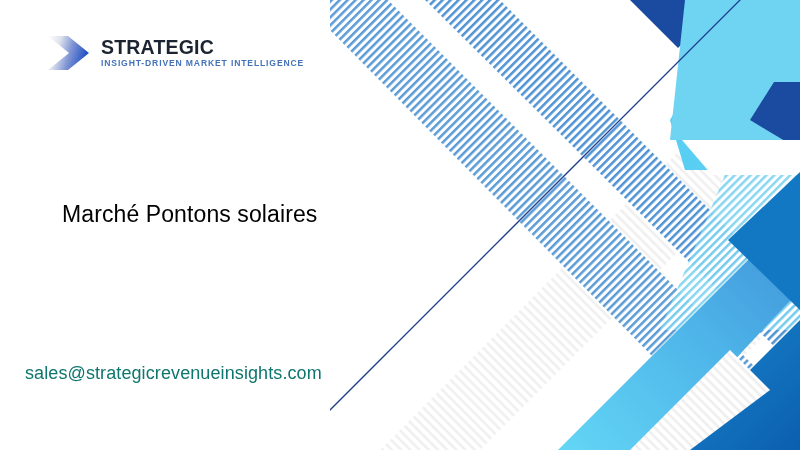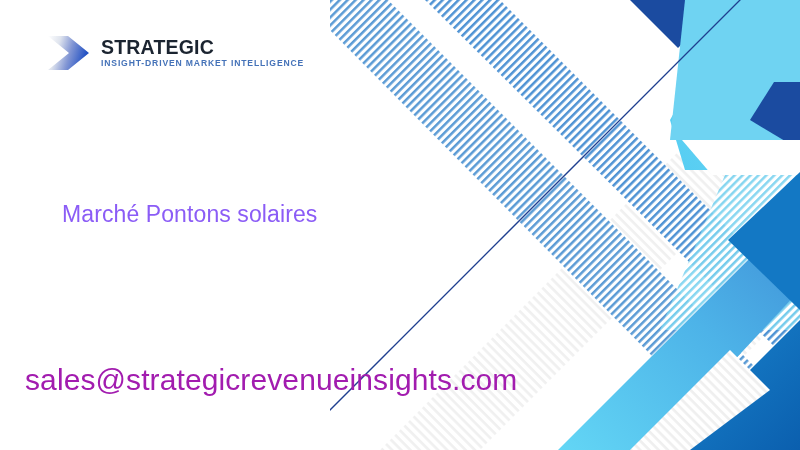--- a/index.html
+++ b/index.html
@@ -53,29 +53,29 @@
     letter-spacing:0.85px;
     color:#4472b8;
     white-space:nowrap;
   }
 
   
   #headline {
     position:absolute;
     left:62px; top:201px;
     font-size:23px;
-    color:#8b5cf6;
+    color:#000000;
     letter-spacing:0.1px;
     white-space:nowrap;
   }
   #email {
     position:absolute;
     left:25px; top:363px;
-    font-size:30px;
-    color:#a21caf;
+    font-size:18px;
+    color:#0f766e;
     letter-spacing:0.1px;
     white-space:nowrap;
   }
 </style>
 </head>
 <body>
 
 <div id="slide">
 
   <div id="artwork">

